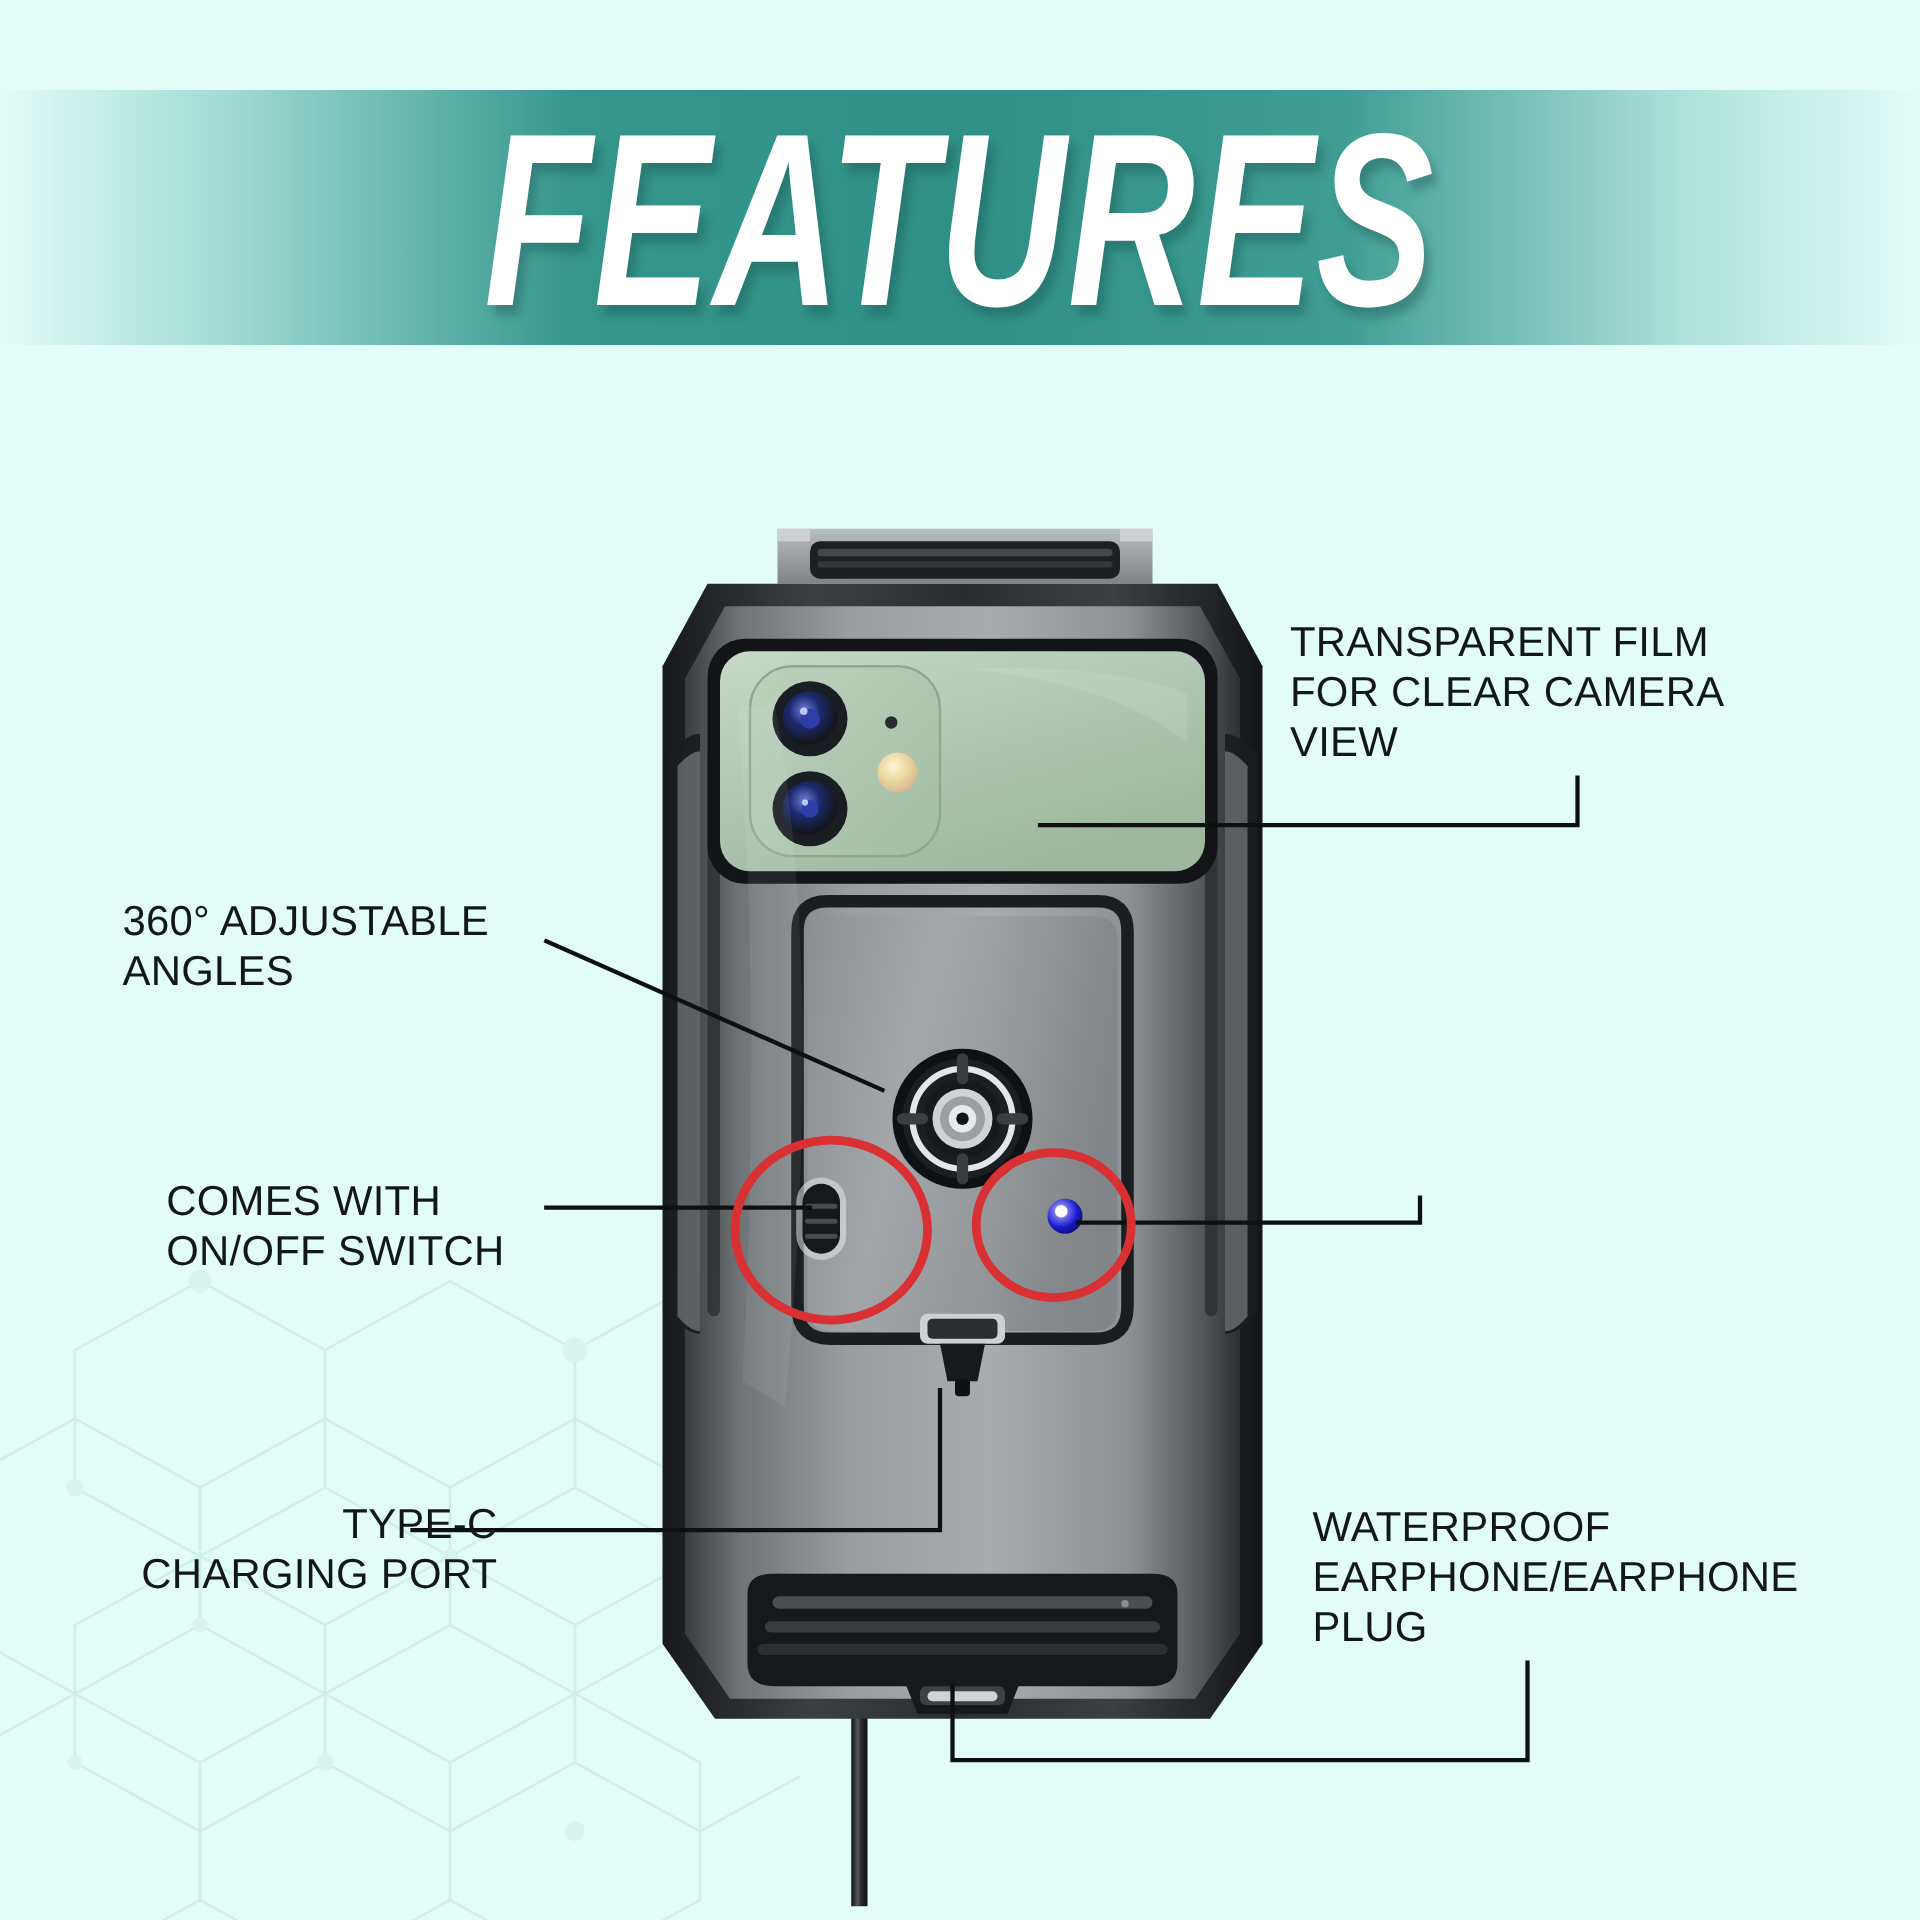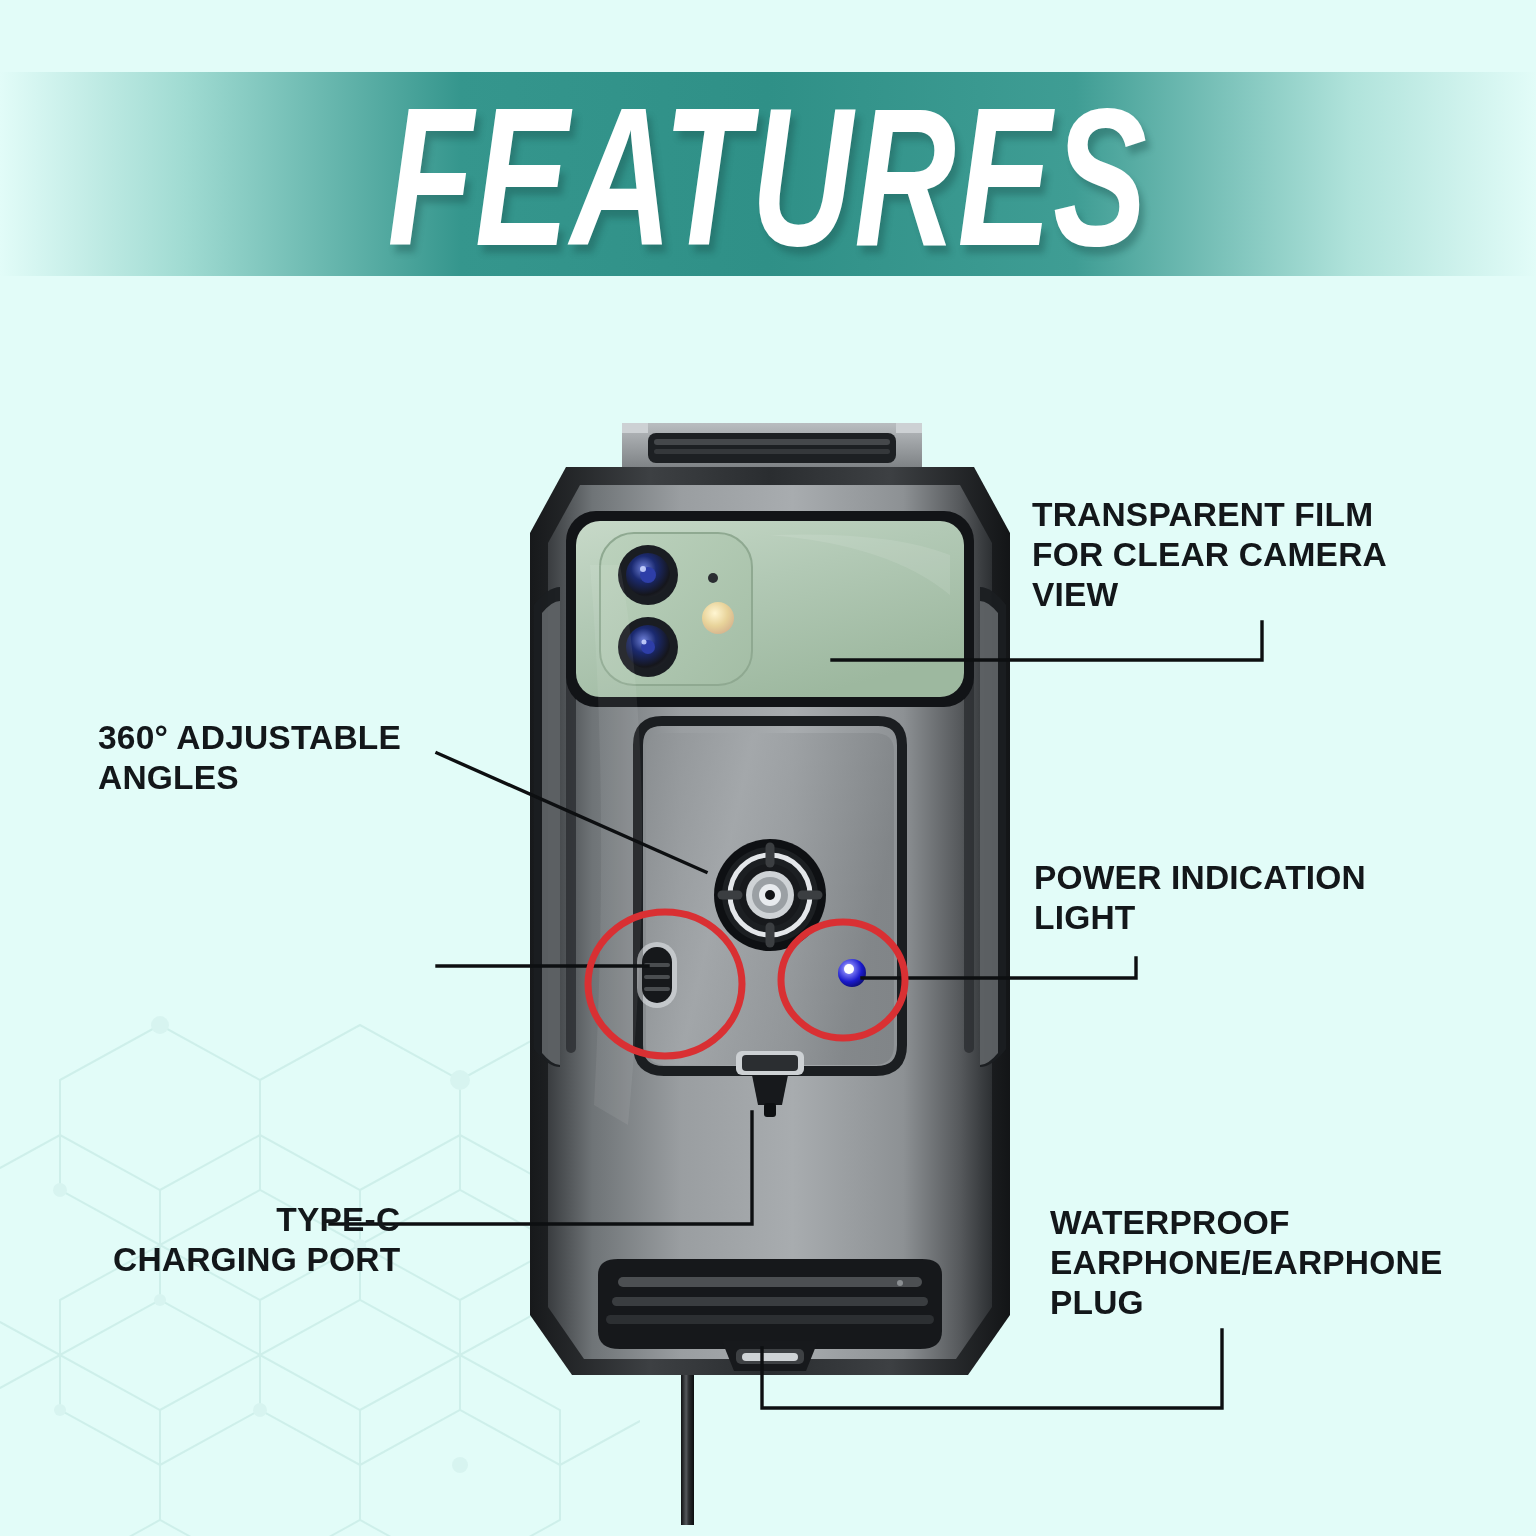--- a/index.html
+++ b/index.html
@@ -47,21 +47,21 @@
     transform: scaleX(.80) scaleY(1.12);
     transform-origin: 50% 50%;
     text-shadow: 6px 7px 7px rgba(20,70,66,.33);
     white-space: nowrap;
   }
 
   
   .label {
     position: absolute;
     color: #13171a;
-    font-weight: 700;
+    font-weight: 400;
     font-size: 33.5px;
     line-height: 40px;
     letter-spacing: .2px;
     white-space: pre-line;
   }
   .label.r { text-align: left; }
   .label.l { text-align: left; }
 
   
   .leaders { position: absolute; inset: 0; pointer-events: none; }
@@ -285,23 +285,23 @@
     </g>
   </svg>
 
   <div class="label r" style="left:1032px; top:495px;">TRANSPARENT FILM
 FOR CLEAR CAMERA
 VIEW</div>
 
   <div class="label l" style="left:78px; top:718px;margin-left:20px;">360° ADJUSTABLE
 ANGLES</div>
 
-  <div class="label r" style="left:1034px; top:858px;">POWER INDICATION
-LIGHT</div>
-
+
+  <div class="label l" style="left:133px; top:942px;">COMES WITH
+ON/OFF SWITCH</div>
 
   <div class="label l" style="left:113px; top:1200px;text-align:right;">TYPE-C
 CHARGING PORT</div>
 
   <div class="label r" style="left:1050px; top:1203px;">WATERPROOF
 EARPHONE/EARPHONE
 PLUG</div>
 
   <svg class="leaders" viewBox="0 0 1536 1536">
     <ellipse cx="665" cy="984" rx="77" ry="72" fill="none" stroke="#d93033" stroke-width="7"></ellipse>

